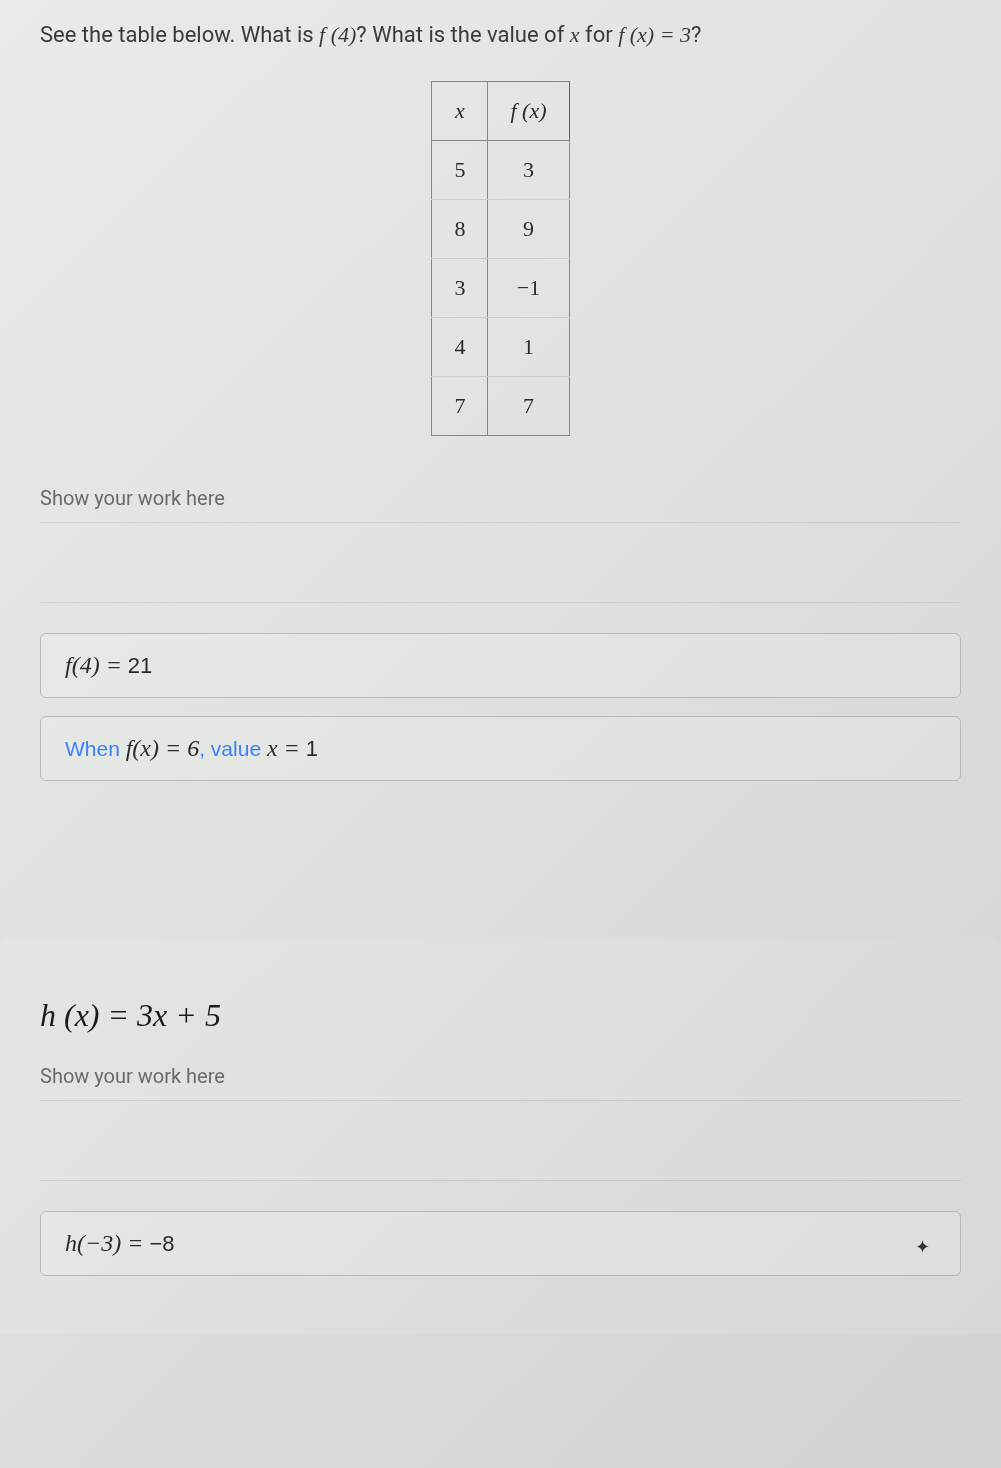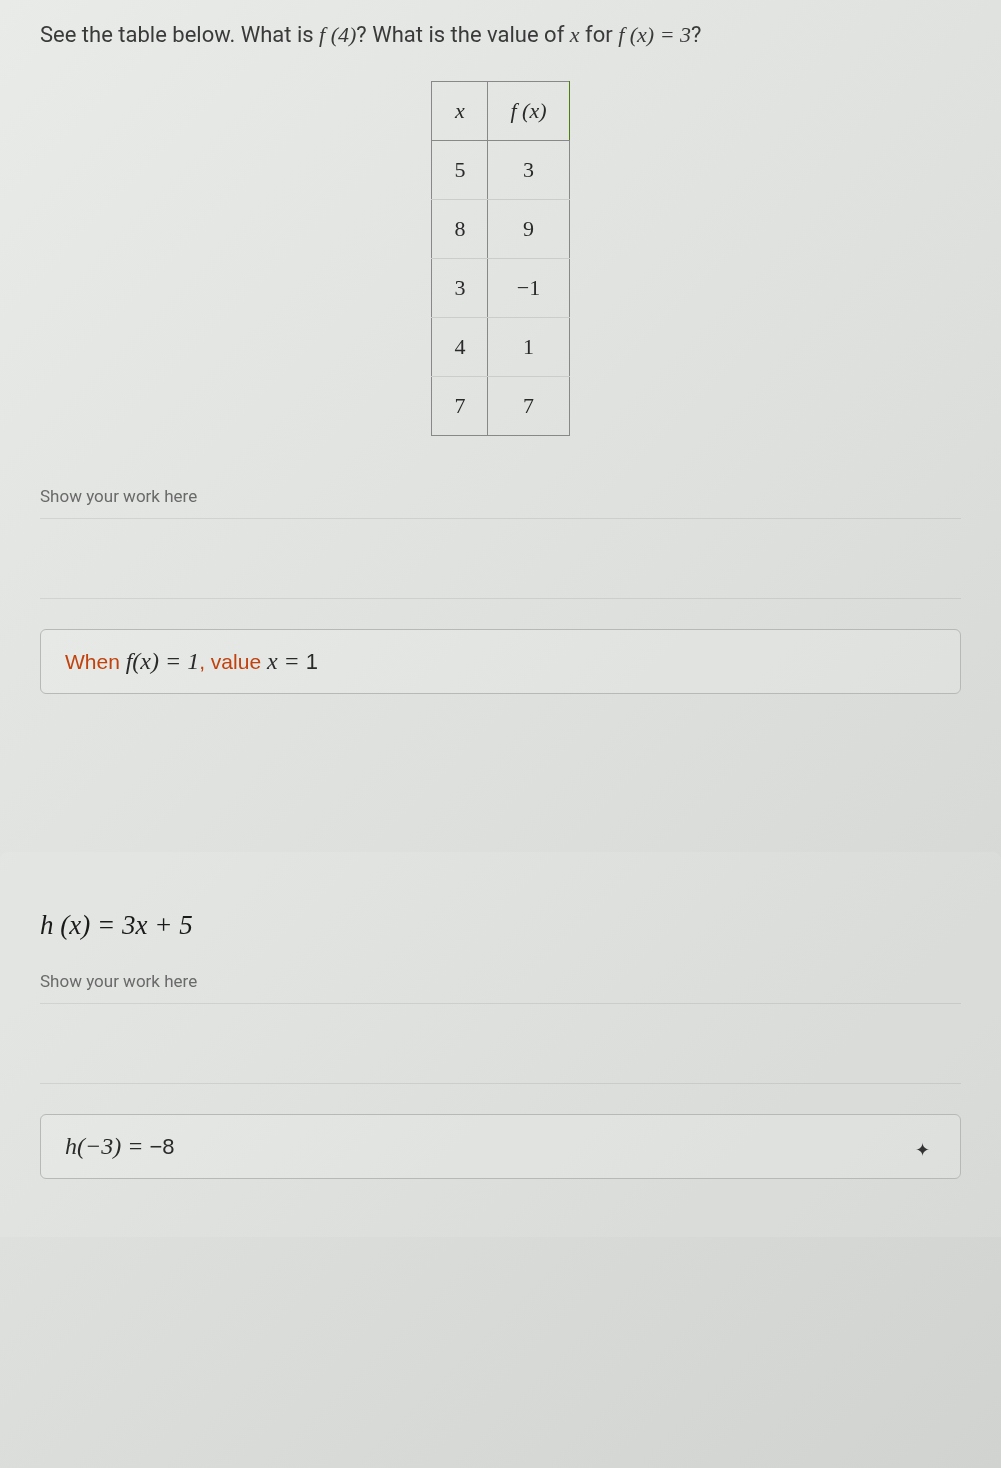--- a/index.html
+++ b/index.html
@@ -65,21 +65,21 @@
     table.func-table tr:last-child td {
       border-bottom: 1px solid #888;
     }
     table.func-table td:first-child {
       border-left: 1px solid #888;
     }
     table.func-table td:last-child {
       border-right: 1px solid #888;
     }
     .work-label {
-      font-size: 17px;
+      font-size: 20px;
       color: #6a6a6a;
       margin: 30px 0 20px 0;
       padding-bottom: 12px;
       border-bottom: 1px solid rgba(0,0,0,0.08);
     }
     .lined-area {
       min-height: 60px;
       border-bottom: 1px solid rgba(0,0,0,0.08);
       margin-bottom: 30px;
     }
@@ -95,34 +95,34 @@
     .answer-box .prefix {
       color: #2a2a2a;
     }
     .answer-value {
       font-family: -apple-system, BlinkMacSystemFont, sans-serif;
       font-size: 22px;
     }
     .when-text {
       font-family: -apple-system, BlinkMacSystemFont, sans-serif;
       font-size: 21px;
-      color: #c2410c;
+      color: #3b82f6;
     }
     .second-block {
       margin-top: 100px;
       padding: 30px 40px 40px 40px;
       background: rgba(255,255,255,0.1);
       border-radius: 8px 8px 0 0;
     }
     .second-block .question-text {
       margin-bottom: 8px;
     }
     .formula {
       font-family: "Times New Roman", serif;
-      font-size: 27px;
+      font-size: 32px;
       margin: 28px 0 30px 0;
       color: #1a1a1a;
     }
     .answer-box-last {
       position: relative;
     }
     .cursor-icon {
       position: absolute;
       right: 30px;
       top: 24px;
@@ -167,23 +167,26 @@
           <td>7</td>
           <td>7</td>
         </tr>
       </tbody>
     </table>
   </div>
 
   <div class="work-label">Show your work here</div>
   <div class="lined-area"></div>
 
-
   <div class="answer-box">
-    <span class="when-text">When </span><span class="math-italic">f(x) = 1</span><span class="when-text">, value </span><span class="math-italic">x = </span><span class="answer-value">1</span>
+    <span class="math-italic prefix">f(4) = </span><span class="answer-value">21</span>
+  </div>
+
+  <div class="answer-box">
+    <span class="when-text">When </span><span class="math-italic">f(x) = 6</span><span class="when-text">, value </span><span class="math-italic">x = </span><span class="answer-value">1</span>
   </div>
 </div>
 
 <div class="second-block">
 
   <div class="formula">
     <span class="math-italic">h (x) = 3x + 5</span>
   </div>
 
   <div class="work-label">Show your work here</div>

